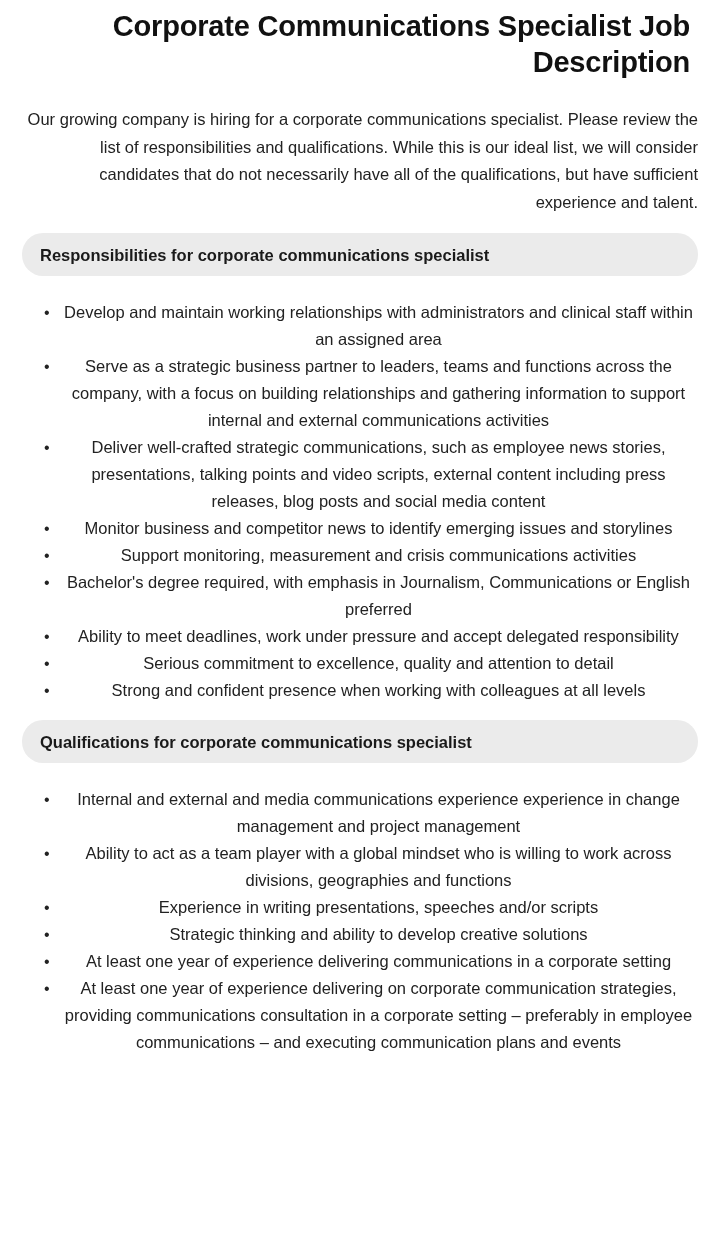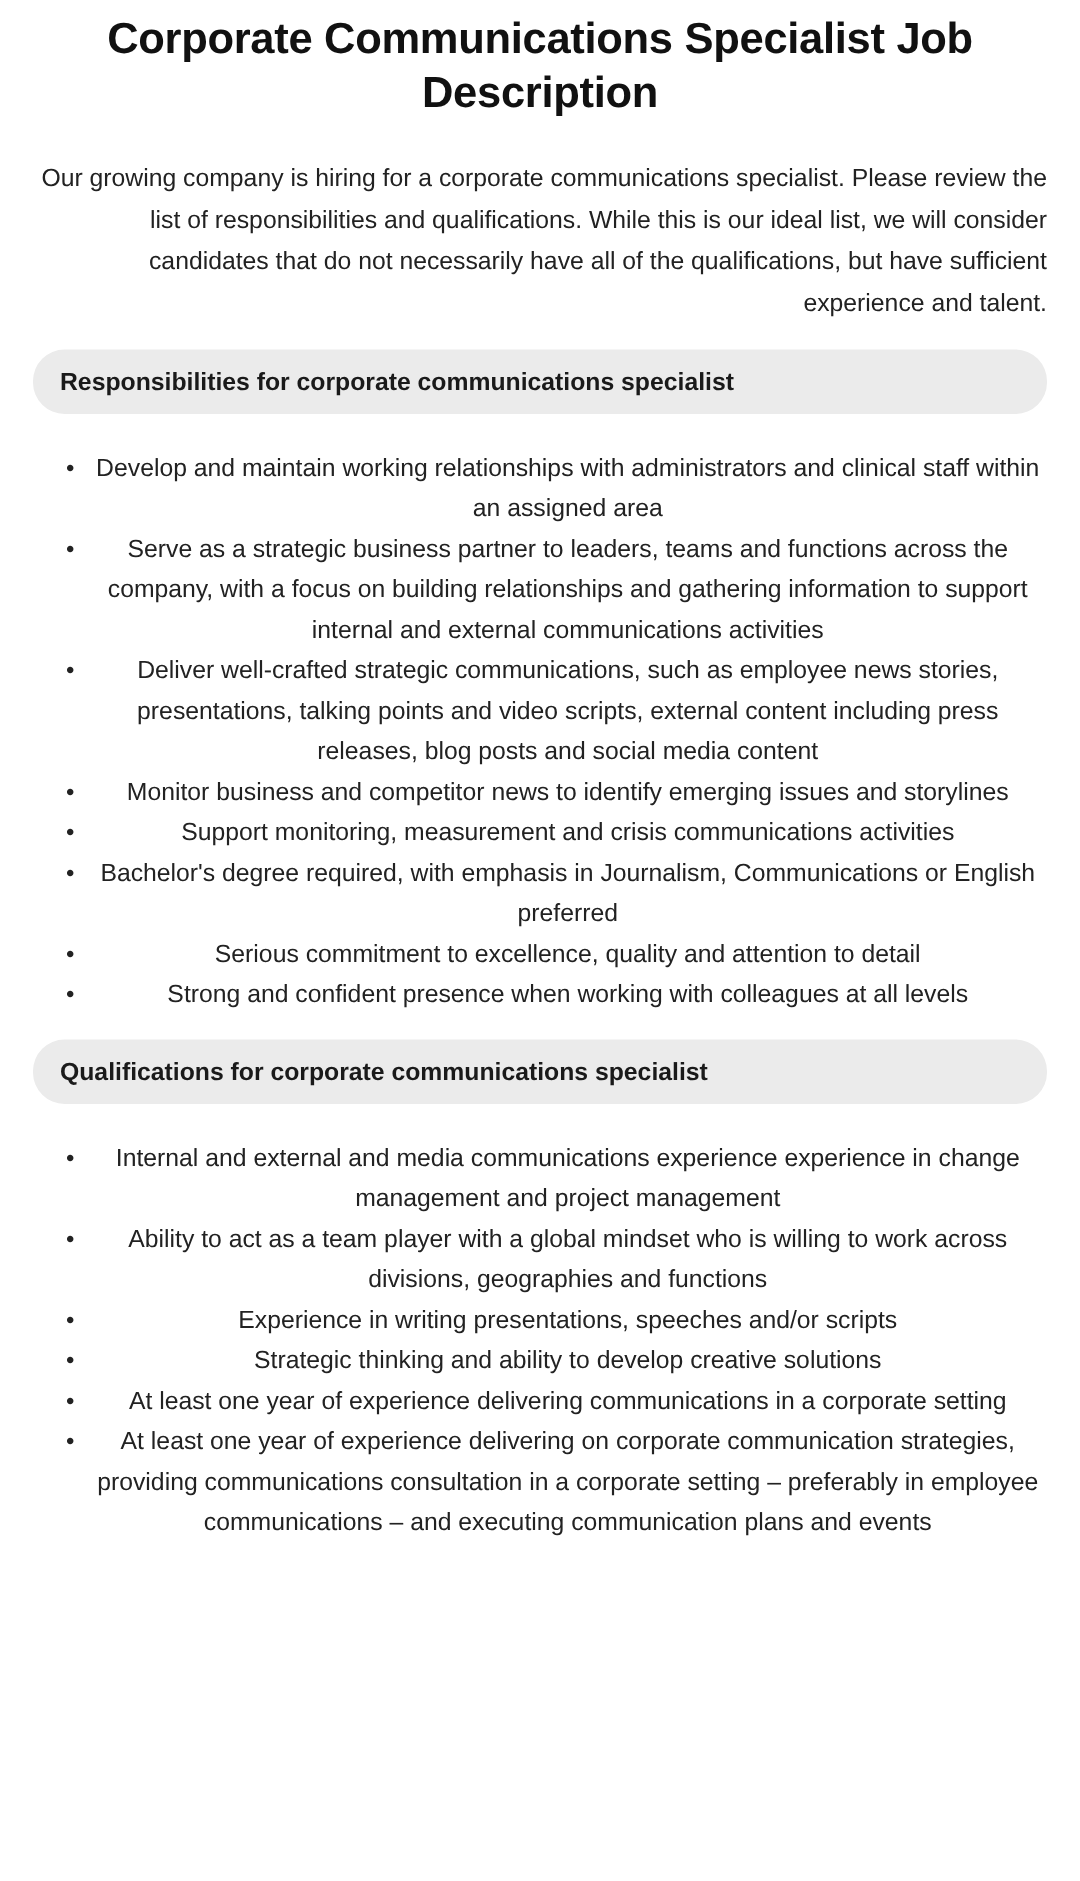--- a/index.html
+++ b/index.html
@@ -9,21 +9,21 @@
     min-height: 1254px;
     margin: 0 auto;
     font-family: "Liberation Sans", "DejaVu Sans", sans-serif;
     color: #1d1d1d;
     padding: 0 22px 28px 22px;
   }
   .page-title {
     font-size: 29px;
     line-height: 36px;
     font-weight: 700;
-    text-align: center;
+    text-align: right;
     color: #111111;
     padding-top: 8px;
     margin: 0 8px;
     letter-spacing: -0.2px;
   }
   .intro {
     margin-top: 26px;
     font-size: 16.5px;
     line-height: 27.5px;
     color: #222222;
@@ -71,20 +71,21 @@
 
 <div class="section">
   <div class="section-heading">Responsibilities for corporate communications specialist</div>
   <ul class="bullet-list">
       <li>Develop and maintain working relationships with administrators and clinical staff within an assigned area</li>
       <li>Serve as a strategic business partner to leaders, teams and functions across the company, with a focus on building relationships and gathering information to support internal and external communications activities</li>
       <li>Deliver well-crafted strategic communications, such as employee news stories, presentations, talking points and video scripts, external content including press releases, blog posts and social media content</li>
       <li>Monitor business and competitor news to identify emerging issues and storylines</li>
       <li>Support monitoring, measurement and crisis communications activities</li>
       <li>Bachelor's degree required, with emphasis in Journalism, Communications or English preferred</li>
+      <li>Ability to meet deadlines, work under pressure and accept delegated responsibility</li>
       <li>Serious commitment to excellence, quality and attention to detail</li>
       <li>Strong and confident presence when working with colleagues at all levels</li>
     </ul>
 </div>
 
 <div class="section second">
   <div class="section-heading">Qualifications for corporate communications specialist</div>
   <ul class="bullet-list">
       <li>Internal and external and media communications experience experience in change management and project management</li>
       <li>Ability to act as a team player with a global mindset who is willing to work across divisions, geographies and functions</li>

